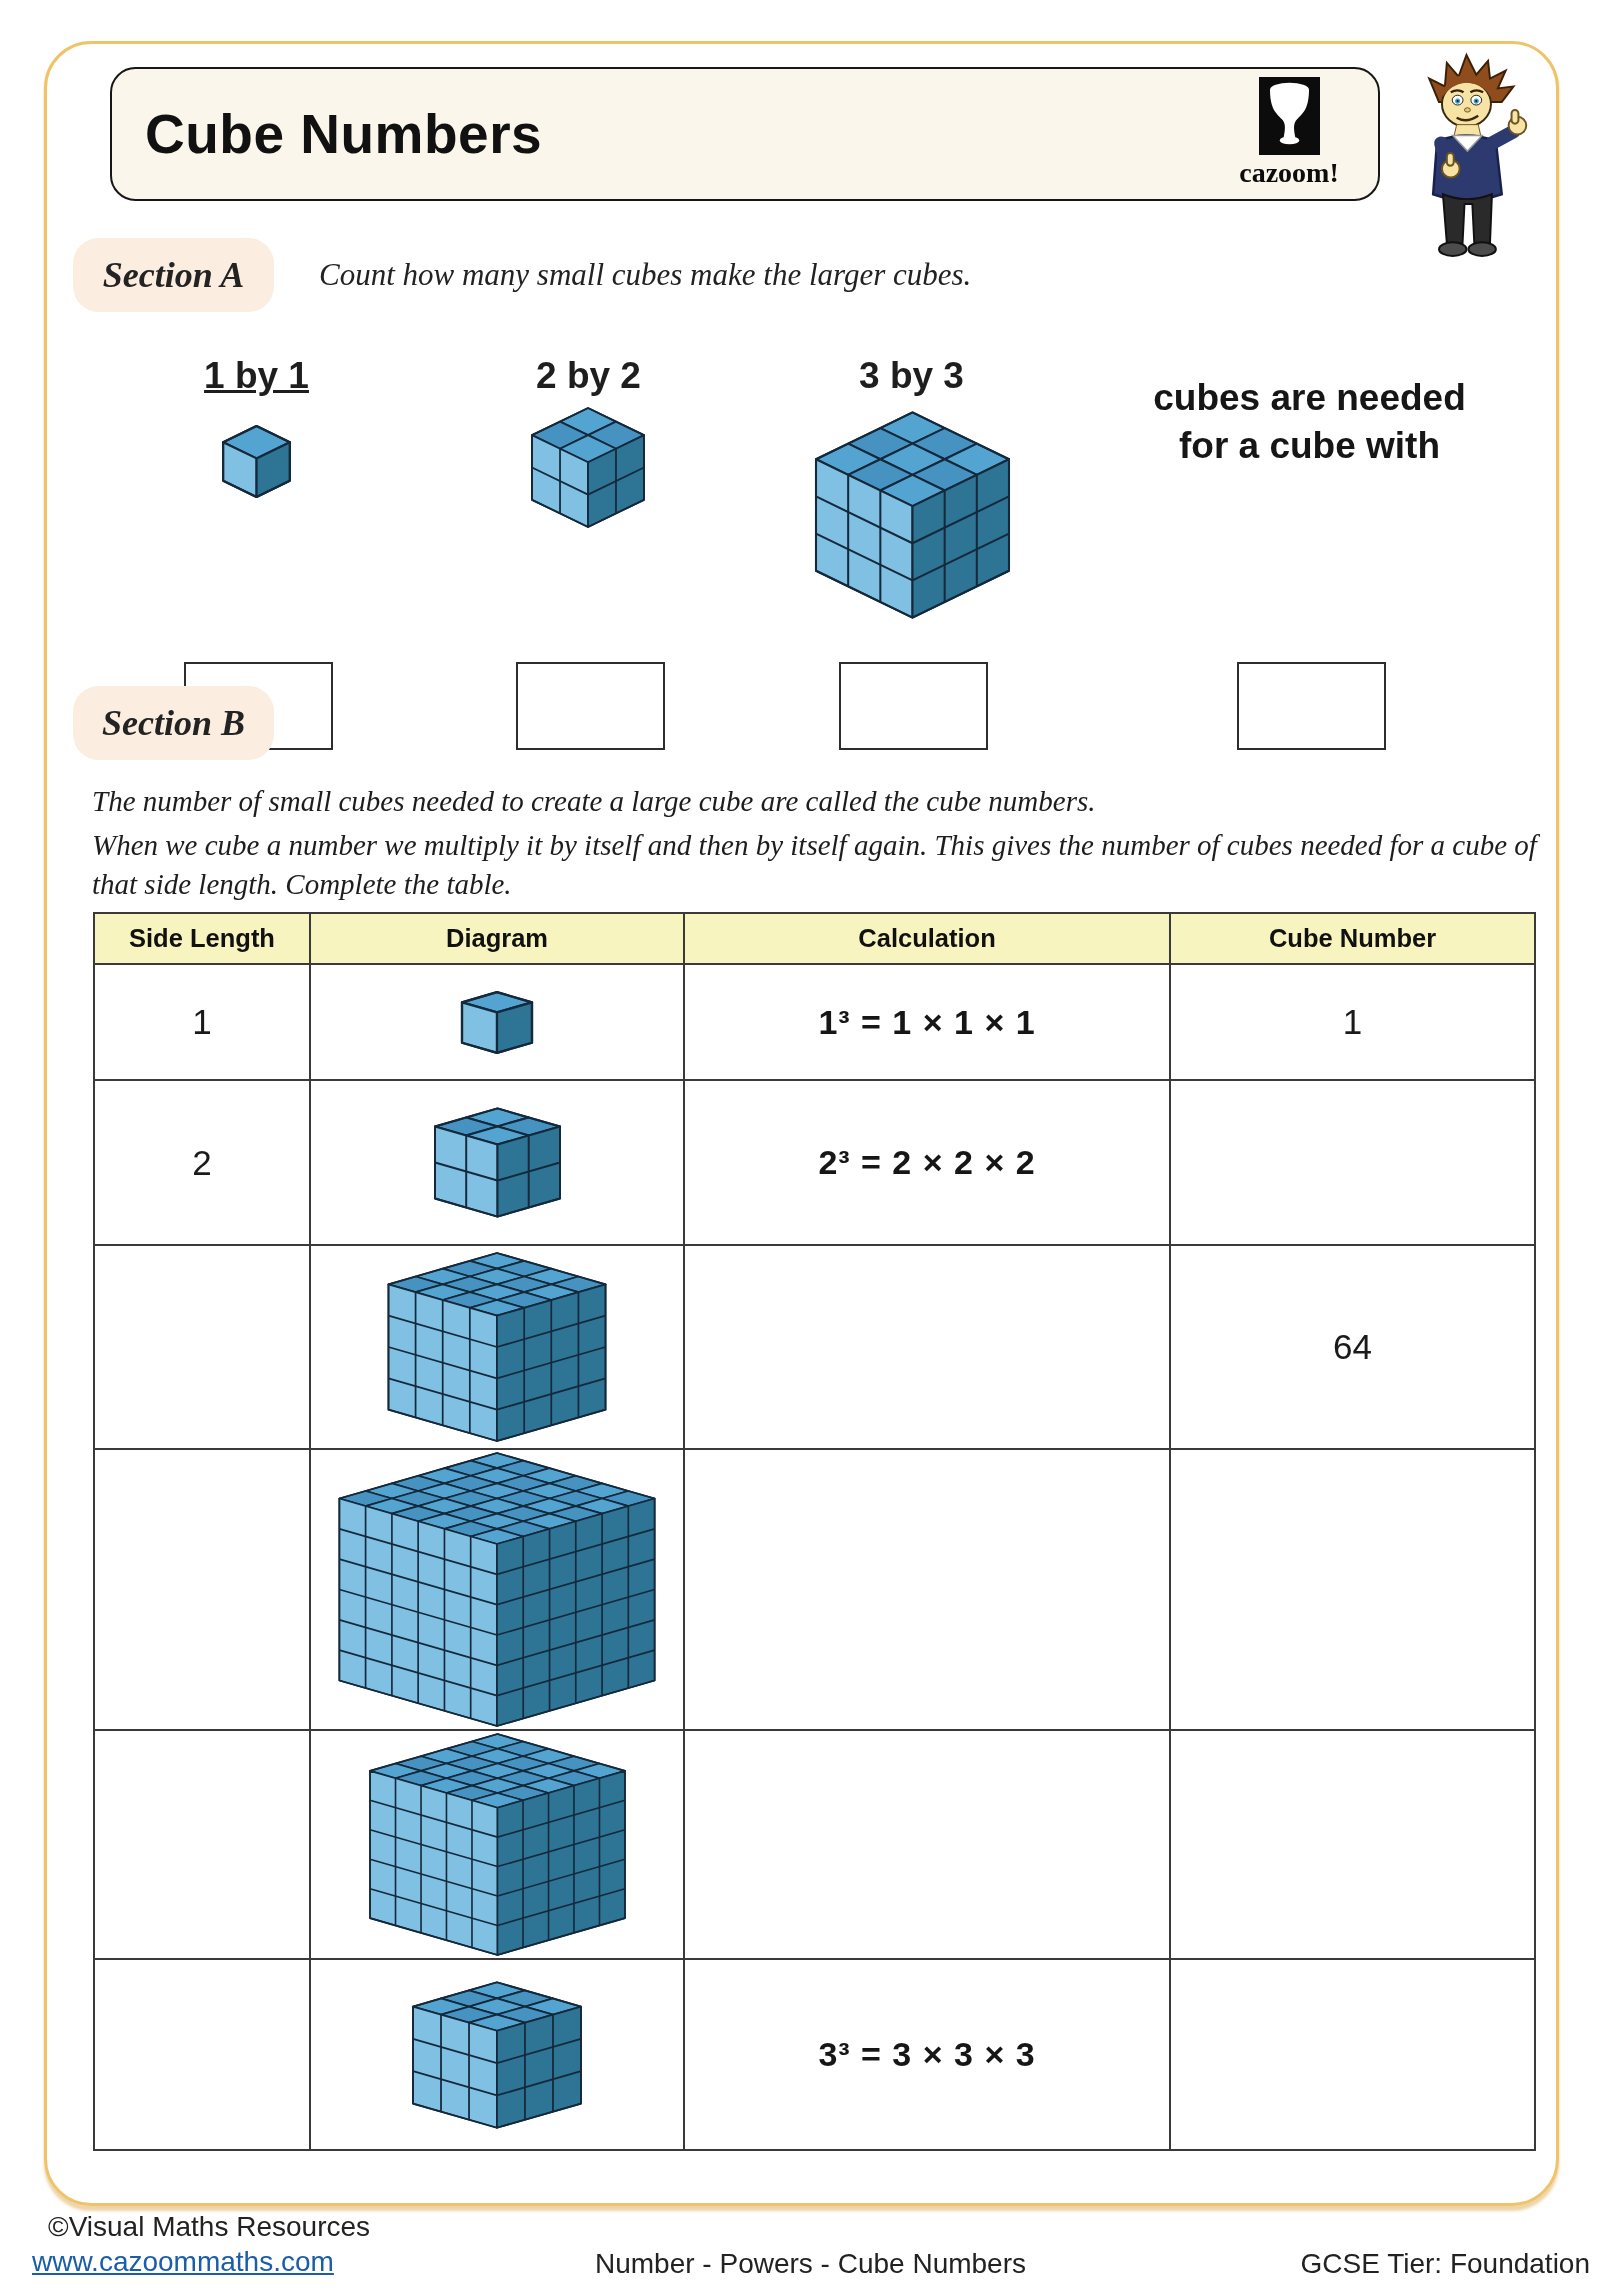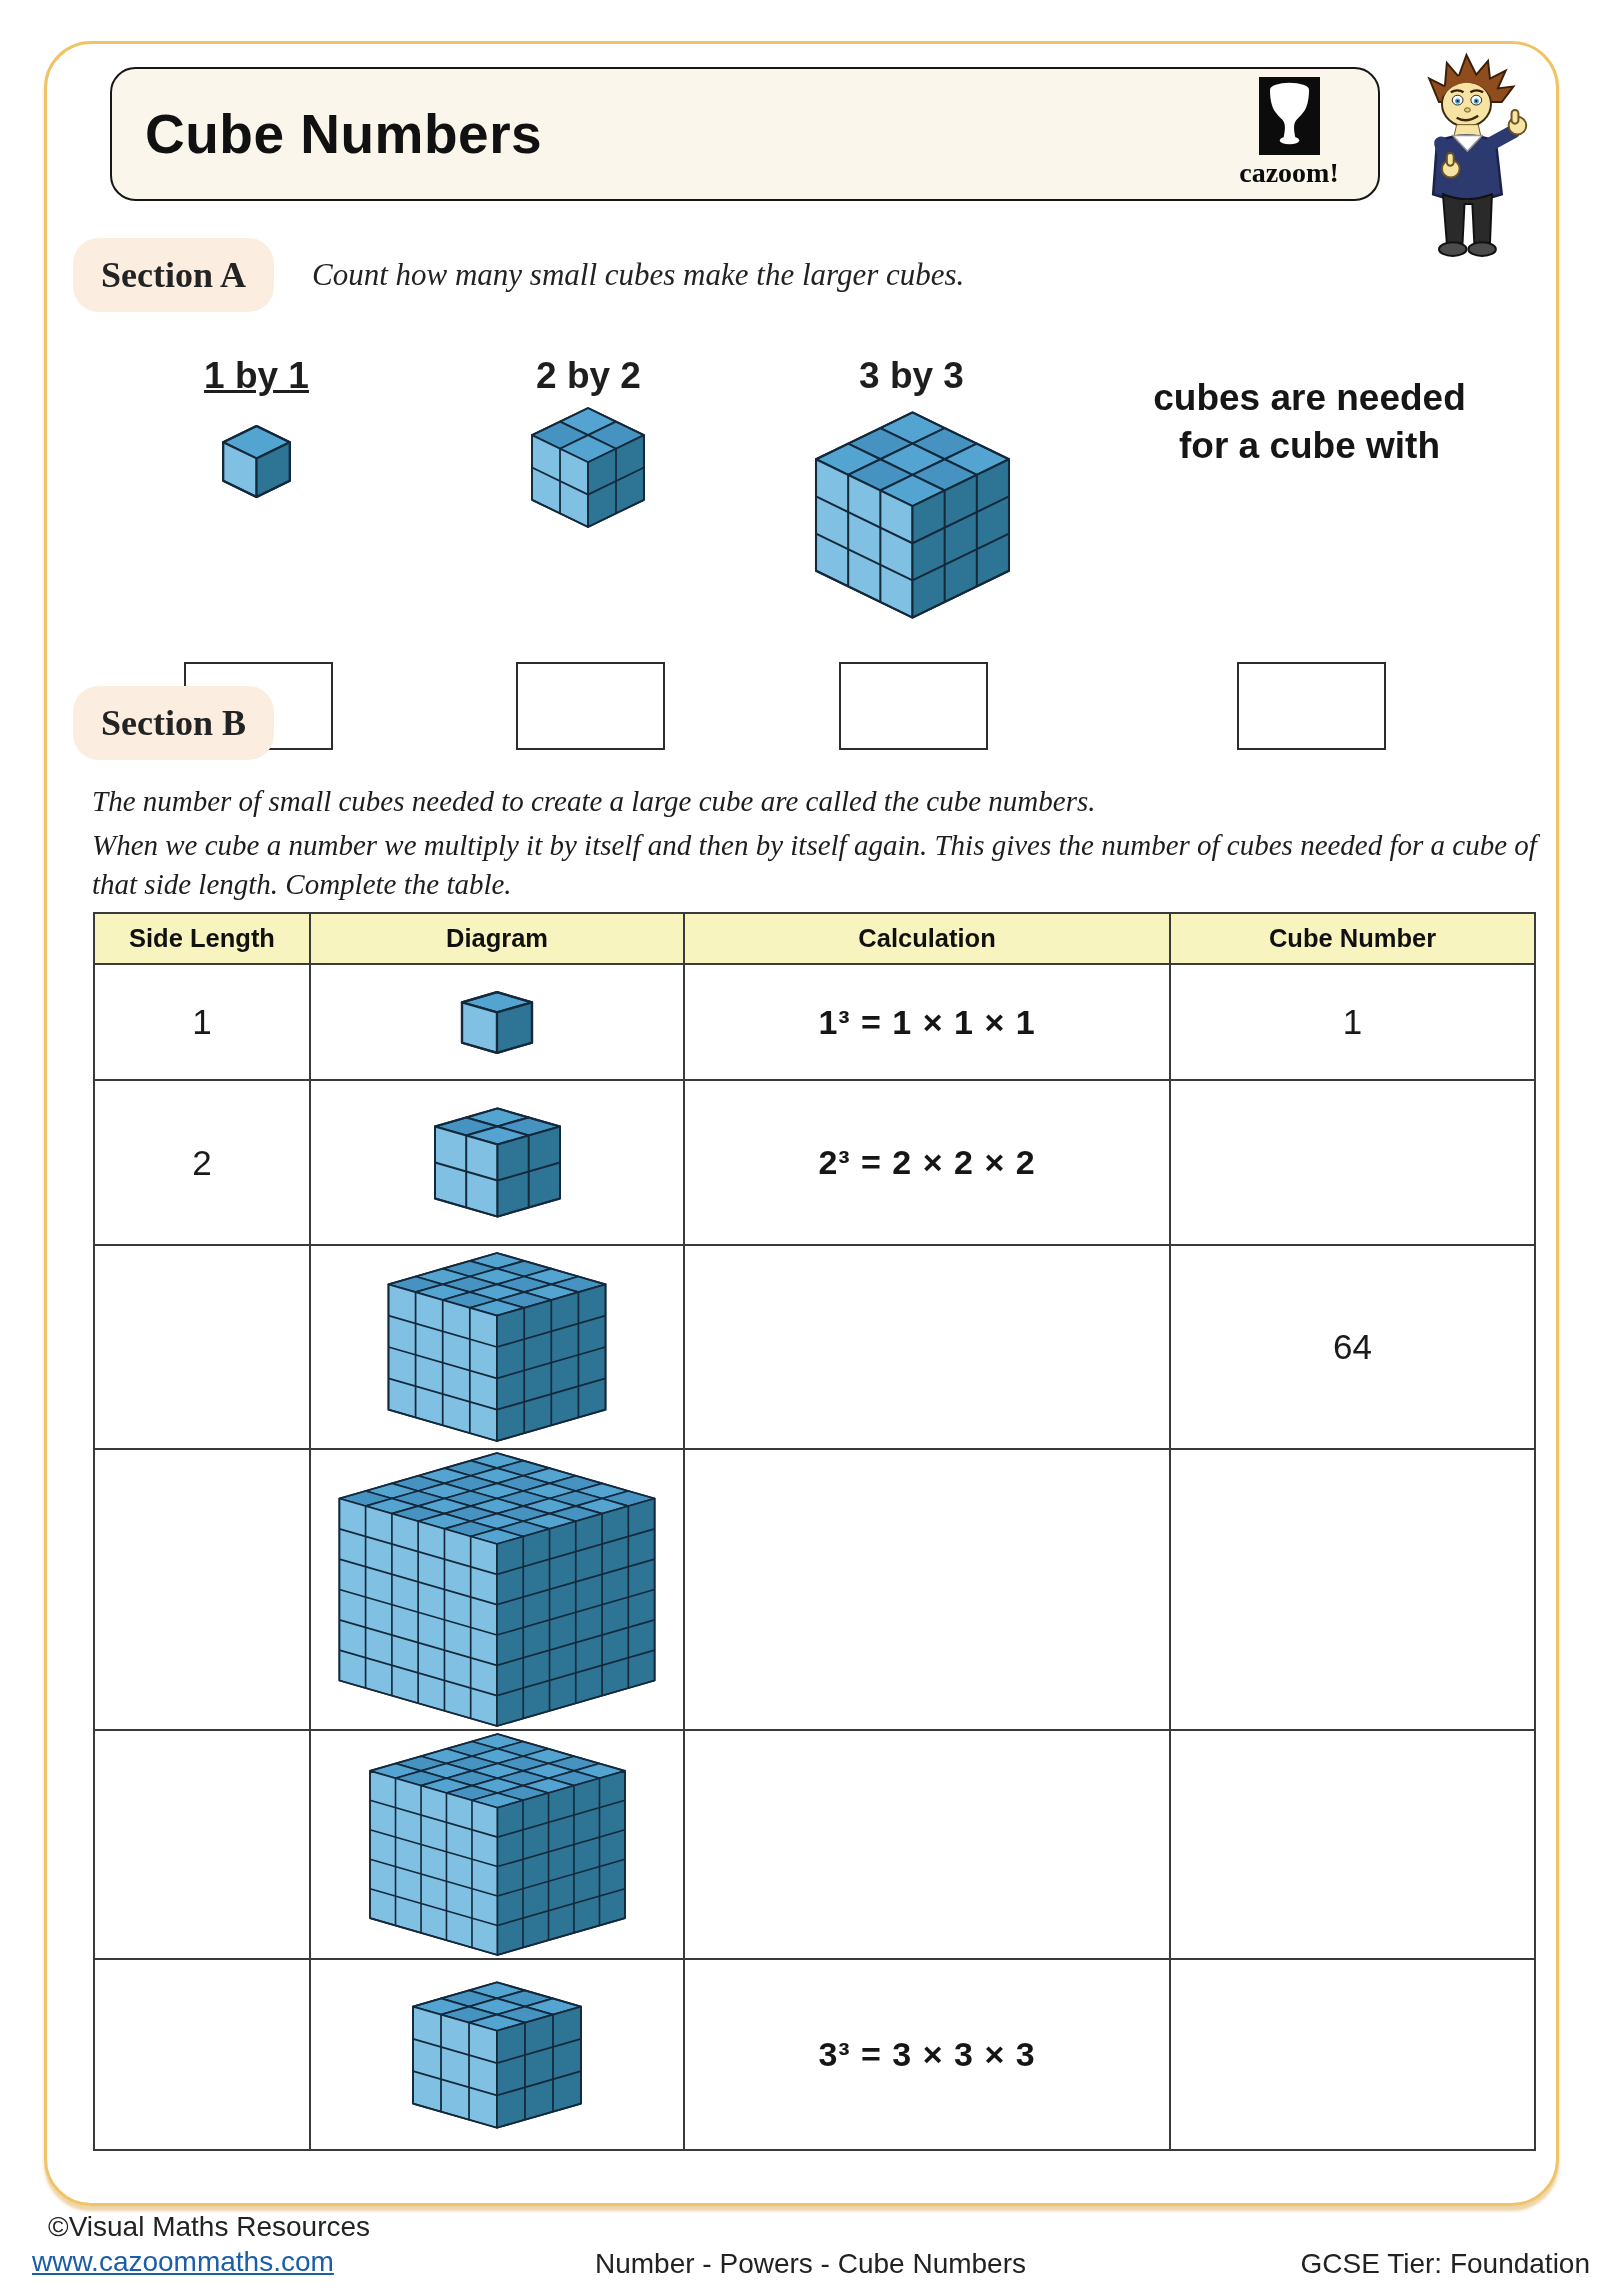--- a/index.html
+++ b/index.html
@@ -18,26 +18,26 @@
         font-size:55px;font-weight:bold;letter-spacing:0.5px;color:#111;}
   .logo{position:absolute;right:35px;top:7.8px;width:108px;text-align:center;}
   .logo-mark{display:block;margin:0 auto;width:61px;height:78px;background:#0c0c0c;}
   .logo-word{font-family:"Liberation Serif",serif;font-weight:bold;font-size:28px;color:#0c0c0c;margin-top:2px;}
 
   .mascot{position:absolute;left:1390px;top:51px;width:149px;height:210px;}
 
   
   .pill{position:absolute;left:73px;width:201px;height:74px;background:#fbede0;
         border-radius:25.5px;display:flex;align-items:center;justify-content:center;}
-  .pill-label{font-family:"Liberation Serif",serif;font-weight:bold;
+  .pill-label{font-family:"Liberation Serif",serif;font-style:italic;font-weight:bold;
         font-size:36px;color:#232323;}
   .pill-a{top:238px;}
   .pill-b{top:686px;}
 
-  .instruction{position:absolute;left:312px;top:257px;font-family:"Liberation Serif",serif;
+  .instruction{position:absolute;left:319px;top:257px;font-family:"Liberation Serif",serif;
         font-style:italic;font-size:31px;color:#222;}
 
   .fig-label{position:absolute;top:355px;width:255px;text-align:center;
         font-size:37px;font-weight:bold;color:#1e1e1e;}
   .cube-holder{position:absolute;display:flex;align-items:flex-end;justify-content:center;}
 
   .answer-box{position:absolute;top:662px;width:145px;height:84px;background:#fff;
         border:2.9px solid #2d2d2d;display:flex;align-items:center;justify-content:center;
         font-size:39px;color:#1e1e1e;}
 

